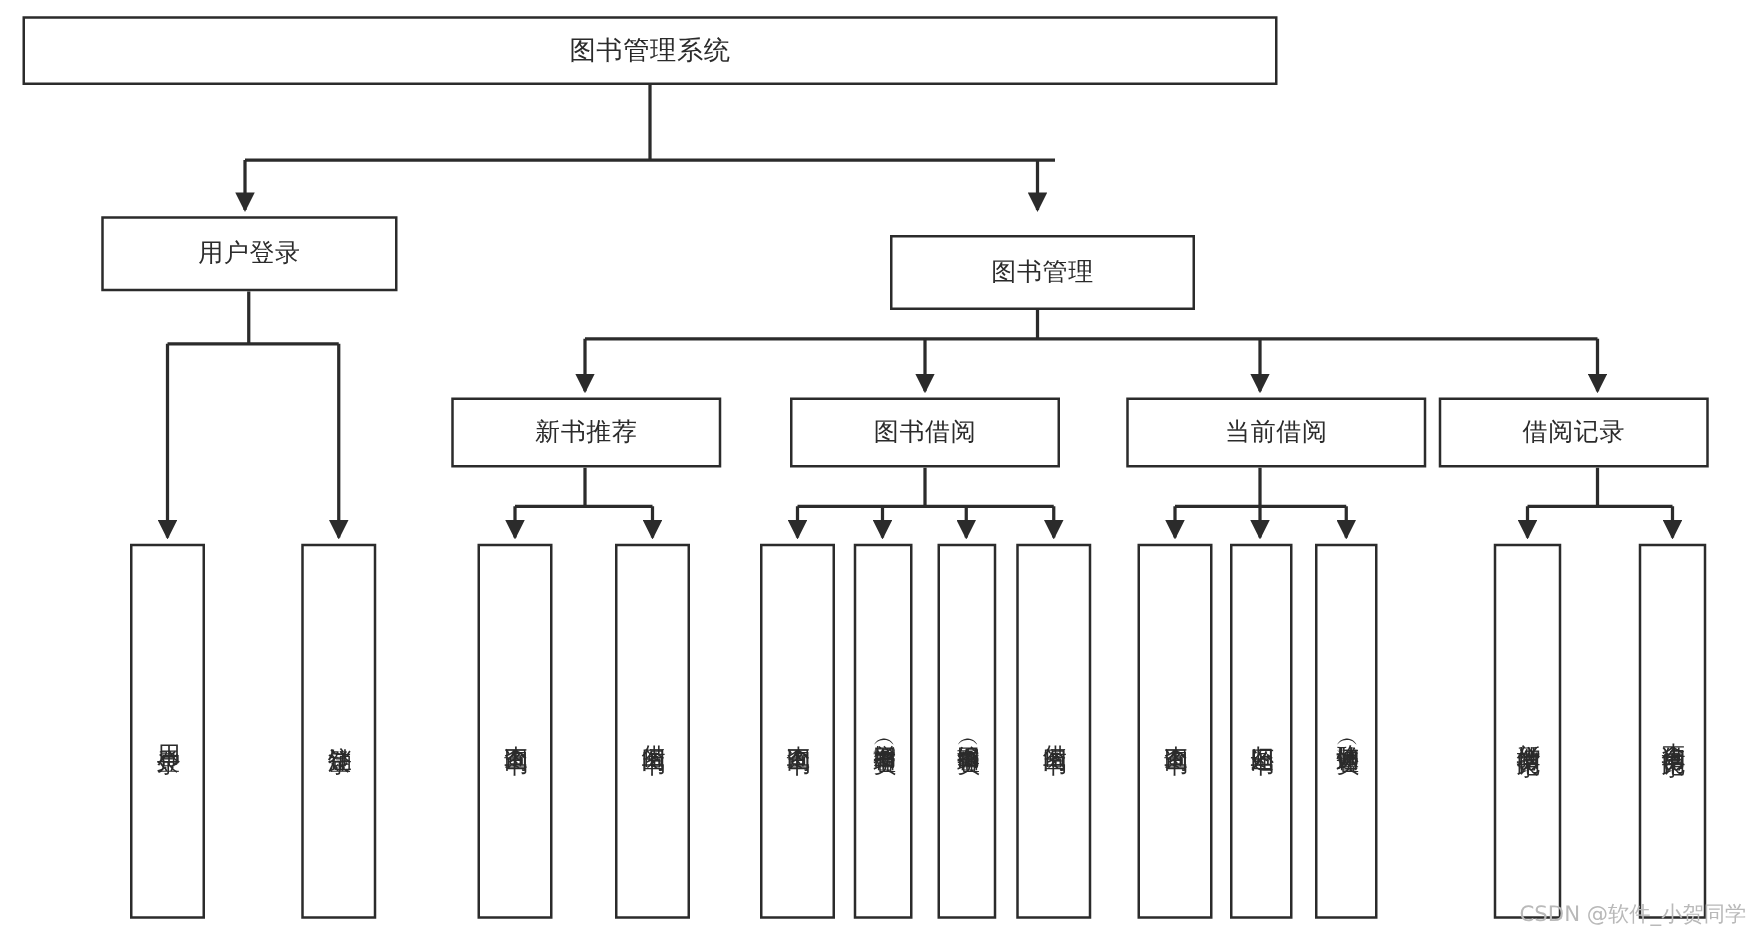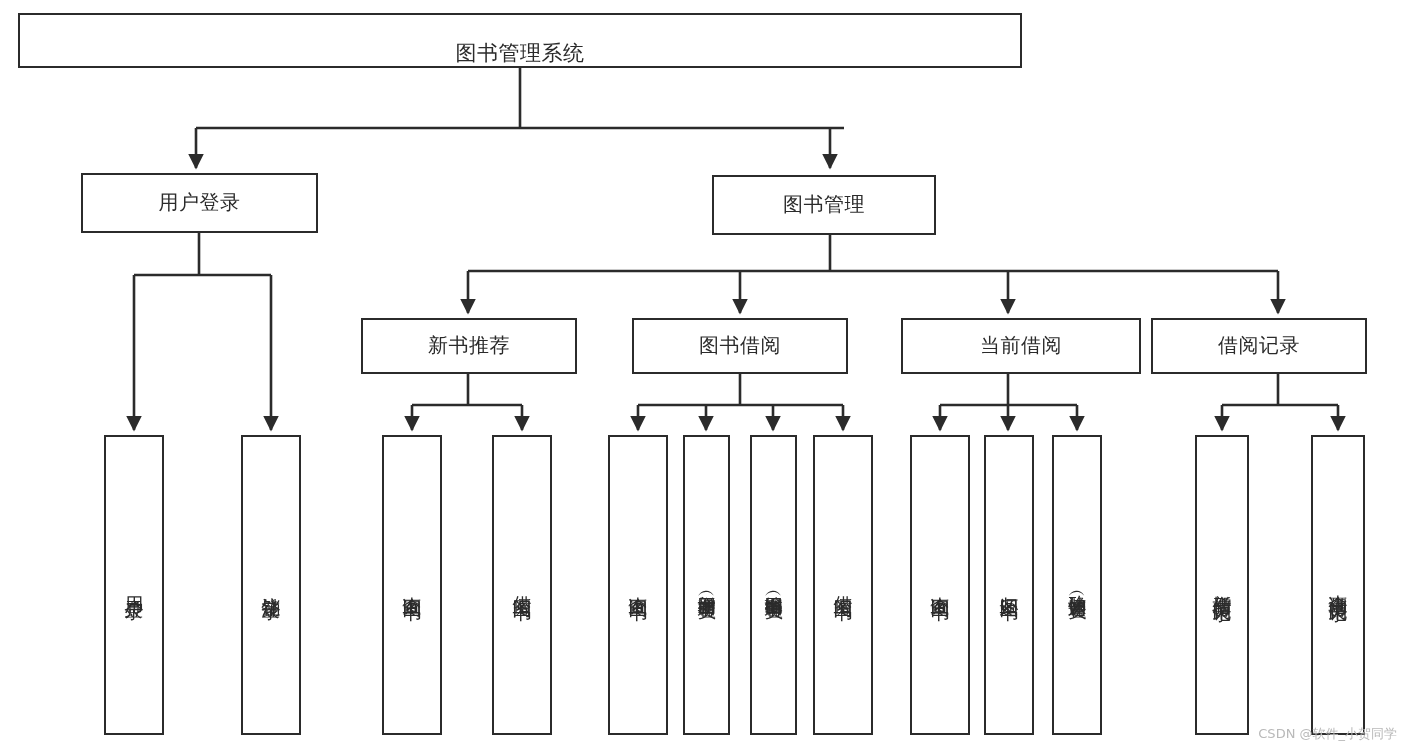--- a/index.html
+++ b/index.html
@@ -57,21 +57,21 @@
     white-space: nowrap;
   }
   .node.leaf.narrow .label {
     font-size: 18px;
     letter-spacing: 1px;
   }
   #watermark {
     position: absolute;
     right: 8px;
     bottom: 4px;
-    font-size: 13px;
+    font-size: 17px;
     color: #b9b9b9;
     white-space: nowrap;
     user-select: none;
   }
 </style>
 </head>
 <body>
 
 <div id="canvas">
 
@@ -118,29 +118,29 @@
       <path d="M 1008 405 L 1008 430" marker-end="url(#arrow)"></path>
       <path d="M 1077 405 L 1077 430" marker-end="url(#arrow)"></path>
 
       <path d="M 1278 374 L 1278 405"></path>
       <path d="M 1222 405 L 1338 405"></path>
       <path d="M 1222 405 L 1222 430" marker-end="url(#arrow)"></path>
       <path d="M 1338 405 L 1338 430" marker-end="url(#arrow)"></path>
     </g>
   </svg>
 
-  <div class="node root" style="left:18px; top:13px; width:1004px; height:55px;align-items:flex-end;">
+  <div class="node root" style="left:18px; top:13px; width:1004px; height:55px;">
     <span class="label">图书管理系统</span>
   </div>
 
   <div class="node level2" style="left:81px; top:173px; width:237px; height:60px;">
     <span class="label">用户登录</span>
   </div>
 
-  <div class="node level2" style="left:712px; top:175px; width:224px; height:60px;">
+  <div class="node level2" style="left:712px; top:188px; width:244px; height:60px;">
     <span class="label">图书管理</span>
   </div>
 
   <div class="node level2" style="left:632px; top:318px; width:216px; height:56px;">
     <span class="label">图书借阅</span>
   </div>
 
   <div class="node level2" style="left:361px; top:318px; width:216px; height:56px;">
     <span class="label">新书推荐</span>
   </div>

